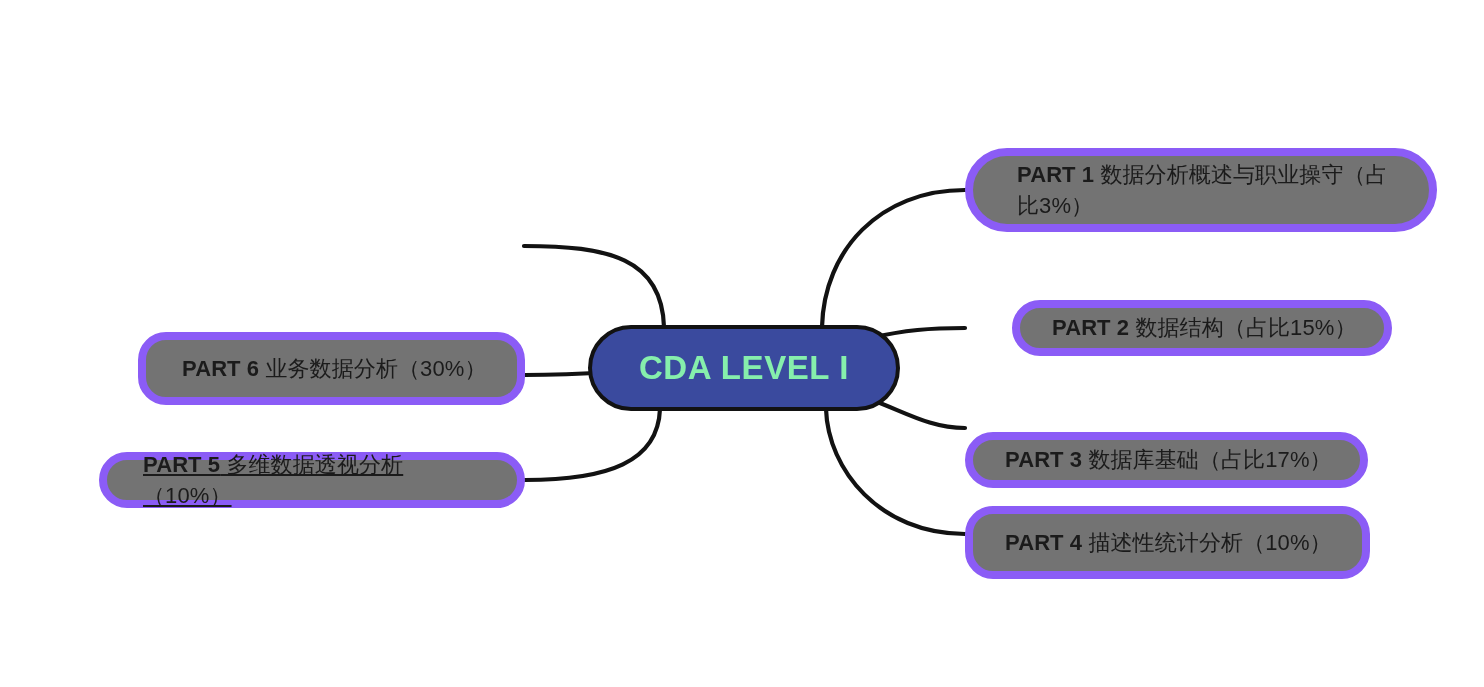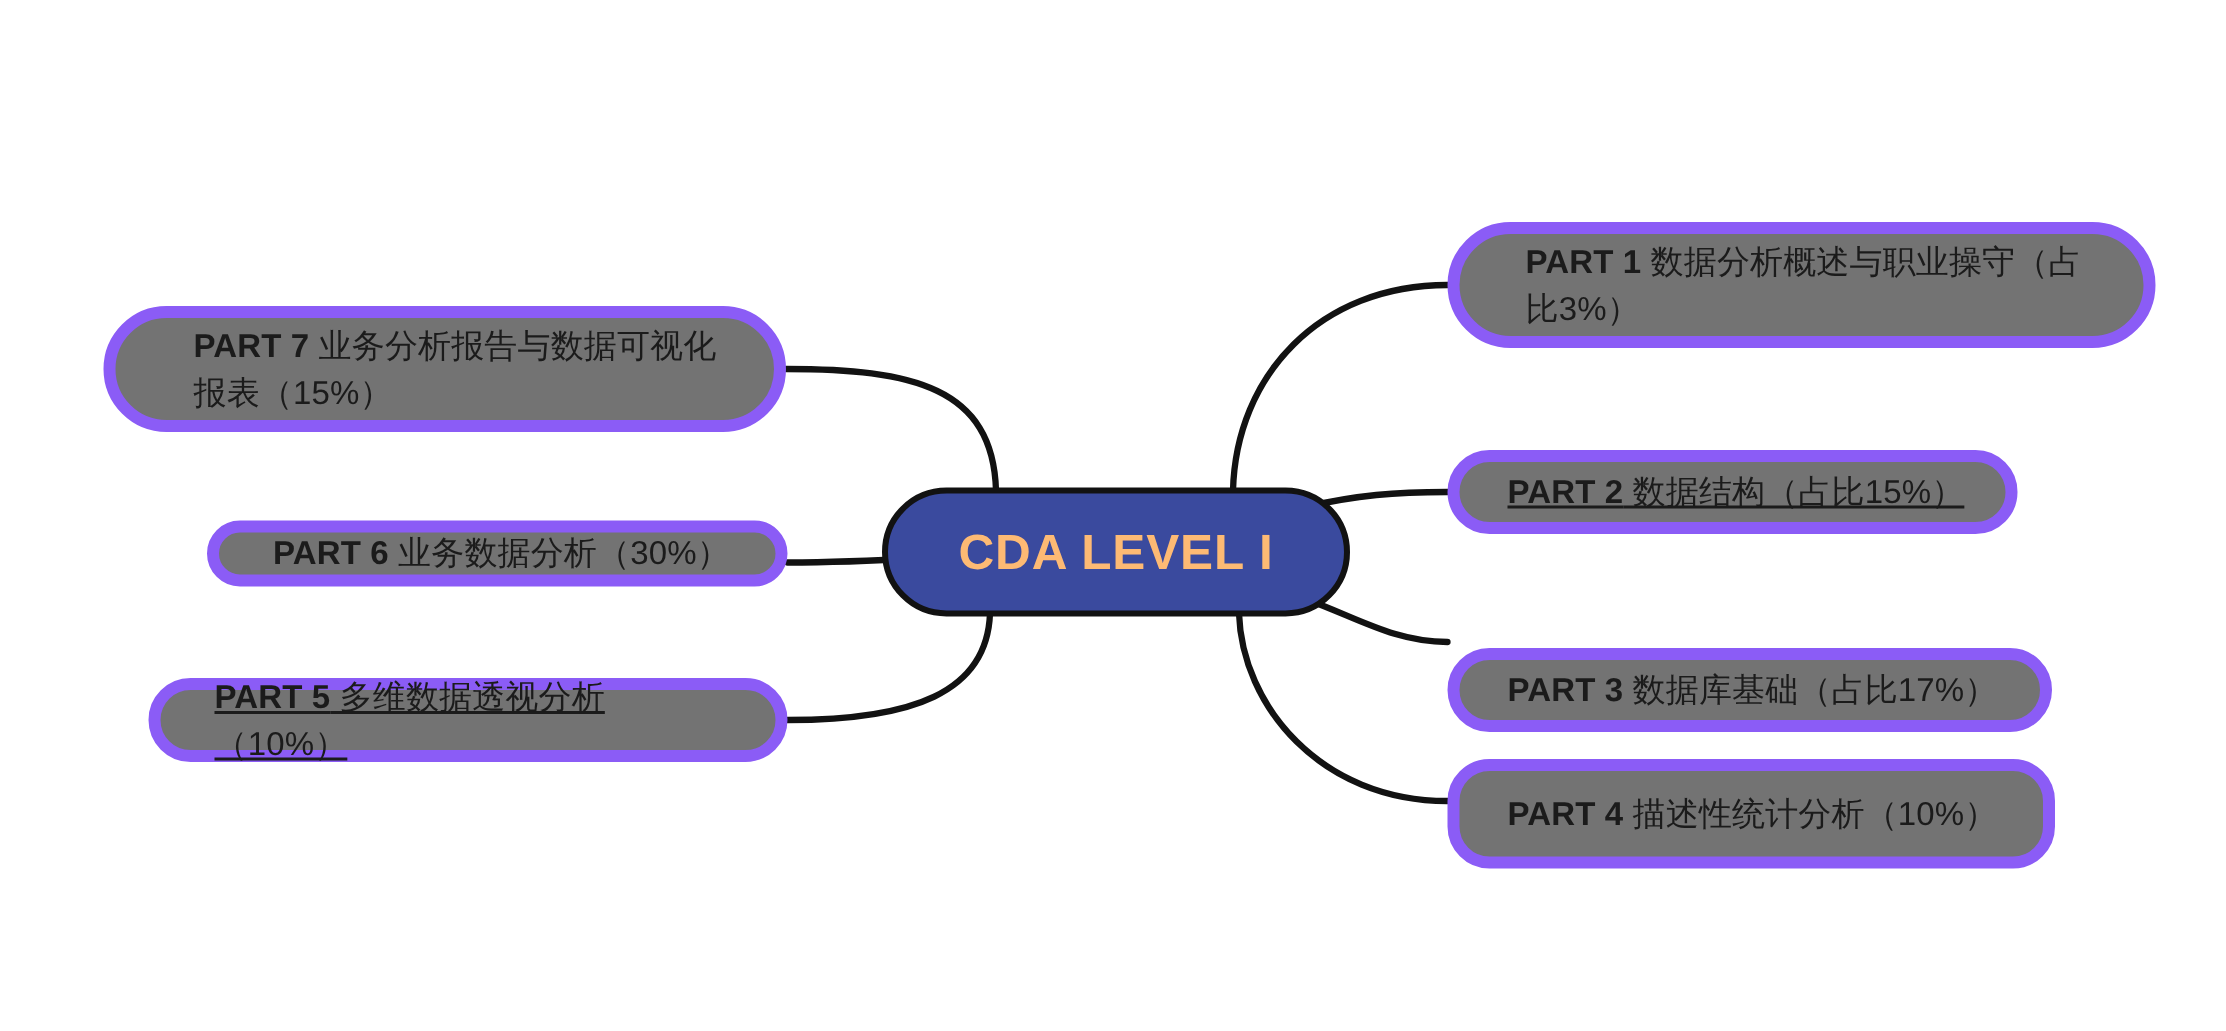--- a/index.html
+++ b/index.html
@@ -61,49 +61,49 @@
     border: 4px solid #121212;
     border-radius: 46px;
     background: #3a4a9e;
     display: flex;
     align-items: center;
     justify-content: center;
     box-sizing: border-box;
     z-index: 3;
   }
   #central-node .central-text {
-    color: #fdba74;
+    color: #86efac;
     font-size: 33px;
     font-weight: 700;
     letter-spacing: 0.6px;
   }
   
   #node-part1 {
     left: 965px; top: 148px; width: 472px; height: 84px;
     border-radius: 42px; padding: 0 26px 0 44px; z-index: 2;
   }
   #node-part2 {
-    left: 965px; top: 300px; width: 380px; height: 56px;
-    border-radius: 28px; padding: 0 22px 0 32px; z-index: 2; text-decoration: underline;
+    left: 1012px; top: 300px; width: 380px; height: 56px;
+    border-radius: 28px; padding: 0 22px 0 32px; z-index: 2;
   }
   #node-part3 {
     left: 965px; top: 400px; width: 403px; height: 56px;
     border-radius: 28px; padding: 0 22px 0 32px; z-index: 2; margin-top: 32px;
   }
   #node-part4 {
     left: 965px; top: 506px; width: 405px; height: 73px;
     border-radius: 28px; padding: 0 22px 0 32px; z-index: 2;
   }
   
   #node-part7 {
     left: 69px; top: 204px; width: 455px; height: 84px;
     border-radius: 42px; padding: 0 30px 0 52px; z-index: 2;
   }
   #node-part6 {
-    left: 138px; top: 347px; width: 387px; height: 44px;
+    left: 138px; top: 332px; width: 387px; height: 73px;
     border-radius: 28px; padding: 0 26px 0 36px; z-index: 2; align-items: center;
   }
   #node-part5 {
     left: 99px; top: 452px; width: 426px; height: 56px;
     border-radius: 28px; padding: 0 26px 0 36px; z-index: 2; text-decoration: underline;
   }
   #watermark {
     position: absolute;
     left: 1192px;
     top: 601px;
@@ -145,23 +145,20 @@
   </div>
 
   <div class="node" id="node-part3">
     <span class="node-text"><span class="part">PART 3</span><span> 数据库基础（占比17%）</span></span>
   </div>
 
   <div class="node" id="node-part4">
     <span class="node-text"><span class="part">PART 4</span><span> 描述性统计分析（10%）</span></span>
   </div>
 
-  <div class="node" id="node-part7">
-    <span class="node-text"><span class="part">PART 7</span><span> 业务分析报告与数据可视化报表（15%）</span></span>
-  </div>
 
   <div class="node" id="node-part6">
     <span class="node-text"><span class="part">PART 6</span><span> 业务数据分析（30%）</span></span>
   </div>
 
   <div class="node" id="node-part5">
     <span class="node-text"><span class="part">PART 5</span><span> 多维数据透视分析（10%）</span></span>
   </div>
 
 

